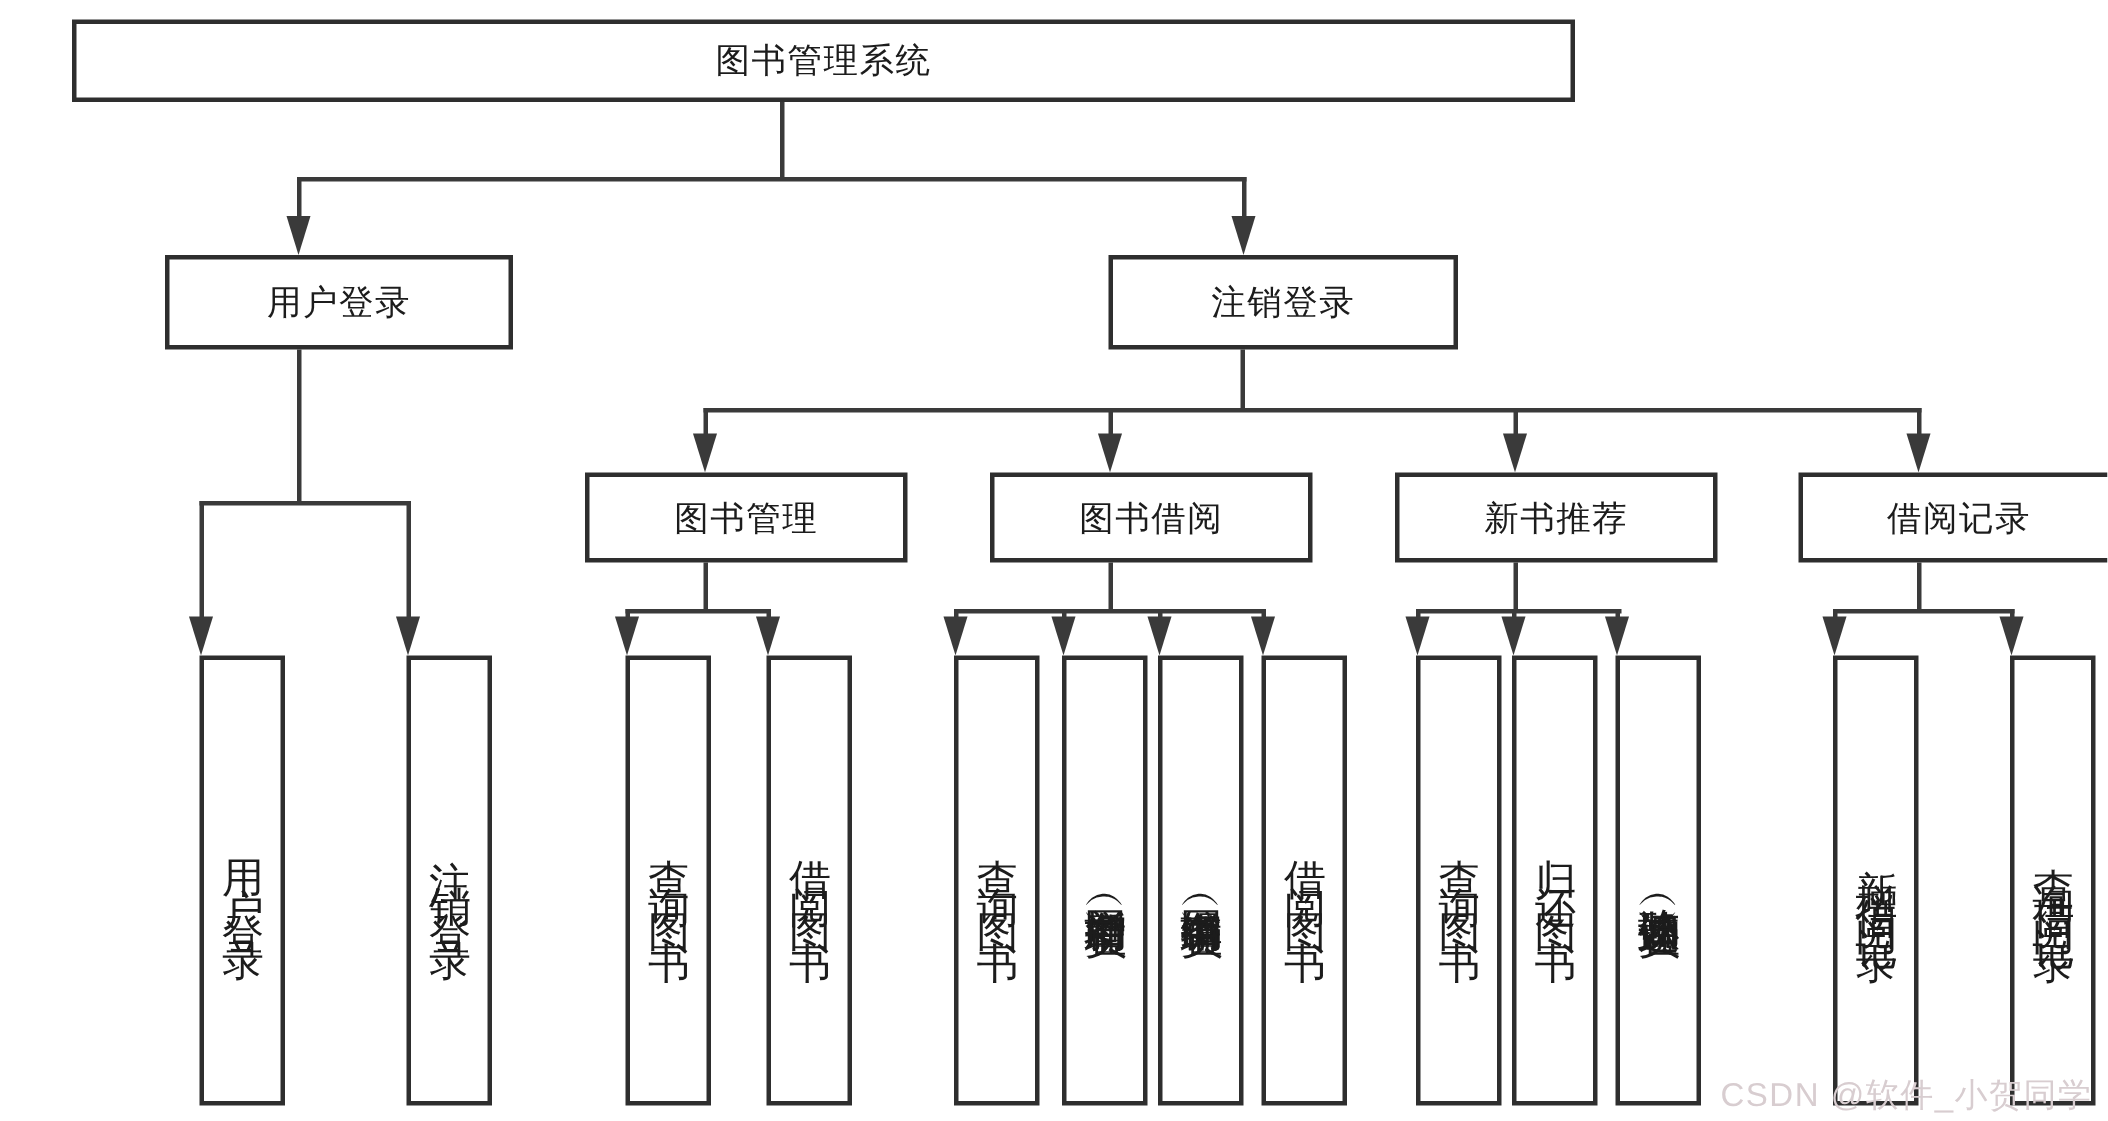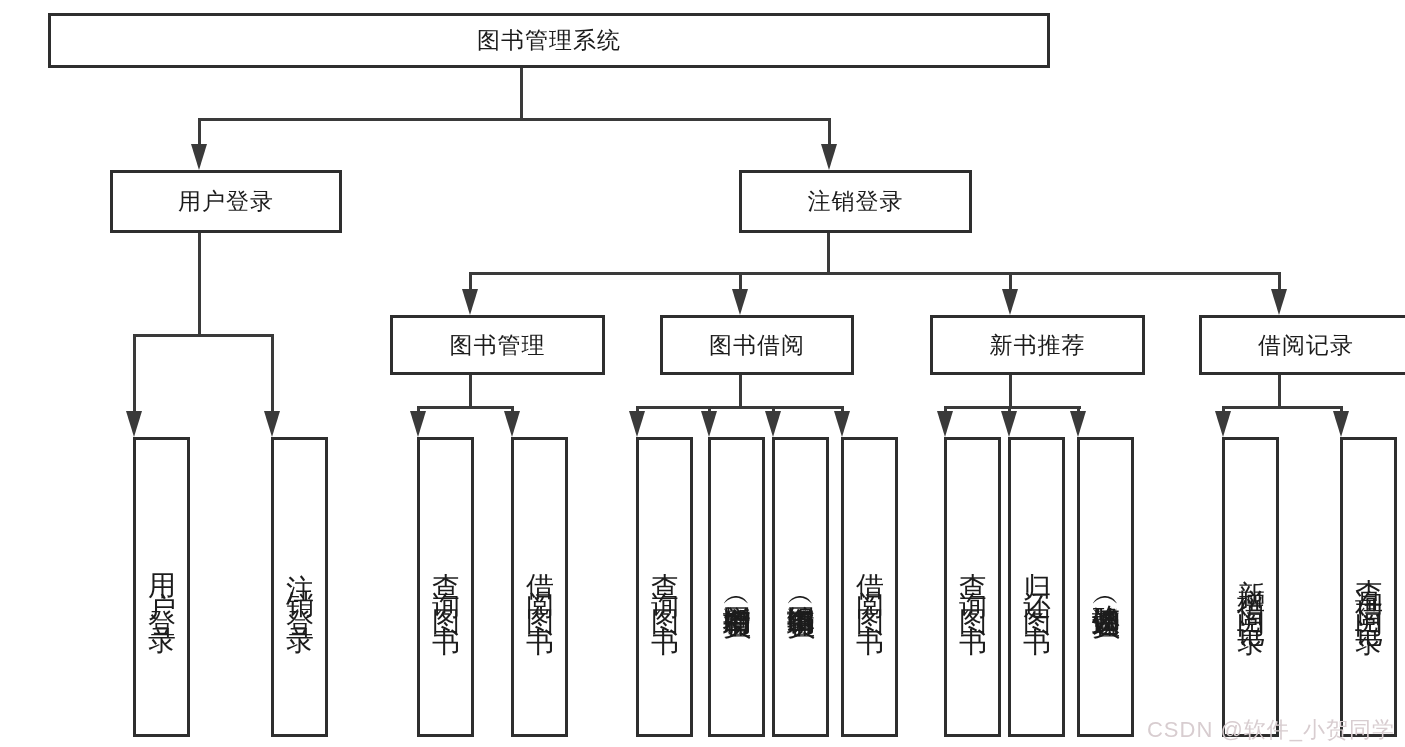--- a/index.html
+++ b/index.html
@@ -106,21 +106,21 @@
   <div class="box" style="left:83px; top:170px; width:232px; height:63px;">
     <span class="hlabel">用户登录</span>
   </div>
   <div class="box" style="left:712px; top:170px; width:233px; height:63px;">
     <span class="hlabel">注销登录</span>
   </div>
 
   <div class="box" style="left:363px; top:315px; width:215px; height:60px;">
     <span class="hlabel">图书管理</span>
   </div>
-  <div class="box" style="left:633px; top:315px; width:194px; height:60px;">
+  <div class="box" style="left:633px; top:315px; width:215px; height:60px;">
     <span class="hlabel">图书借阅</span>
   </div>
   <div class="box" style="left:903px; top:315px; width:215px; height:60px;">
     <span class="hlabel">新书推荐</span>
   </div>
   <div class="box" style="left:1172px; top:315px; width:214px; height:60px;">
     <span class="hlabel">借阅记录</span>
   </div>
 
   <div class="box" style="left:106px; top:437px; width:57px; height:300px;">

